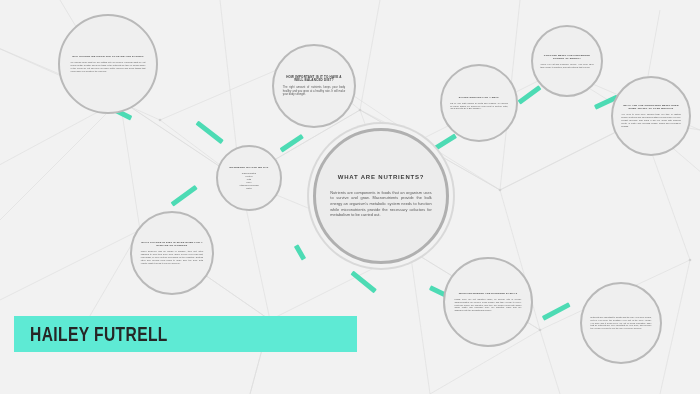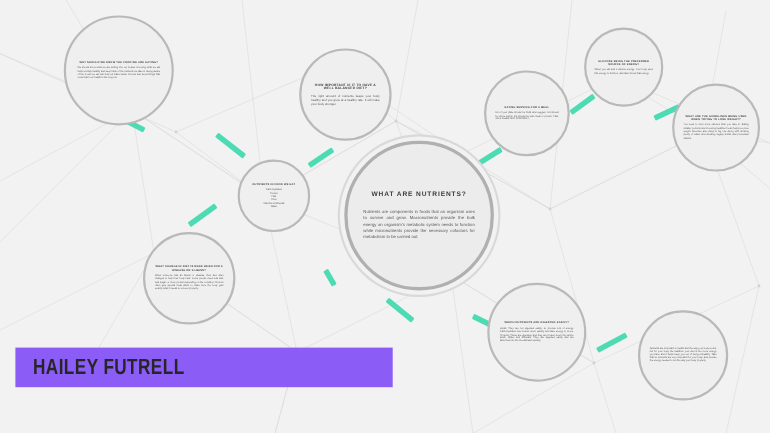--- a/index.html
+++ b/index.html
@@ -57,21 +57,21 @@
     position:absolute;
     background:#4ddbb4;
     border-radius:1px;
     transform-origin:0 50%;
   }
 
   .name-banner{
     position:absolute;
     left:14px;top:316px;
     width:343px;height:36px;
-    background:#8b5cf6;
+    background:#5eead4;
     display:flex;align-items:center;
   }
   .name-banner .nm{
     color:#262626;
     font-family:"Liberation Sans", sans-serif;
     font-weight:bold;
     font-size:20px;
     letter-spacing:.5px;
     margin-left:16px;
     transform:scaleX(.78);

